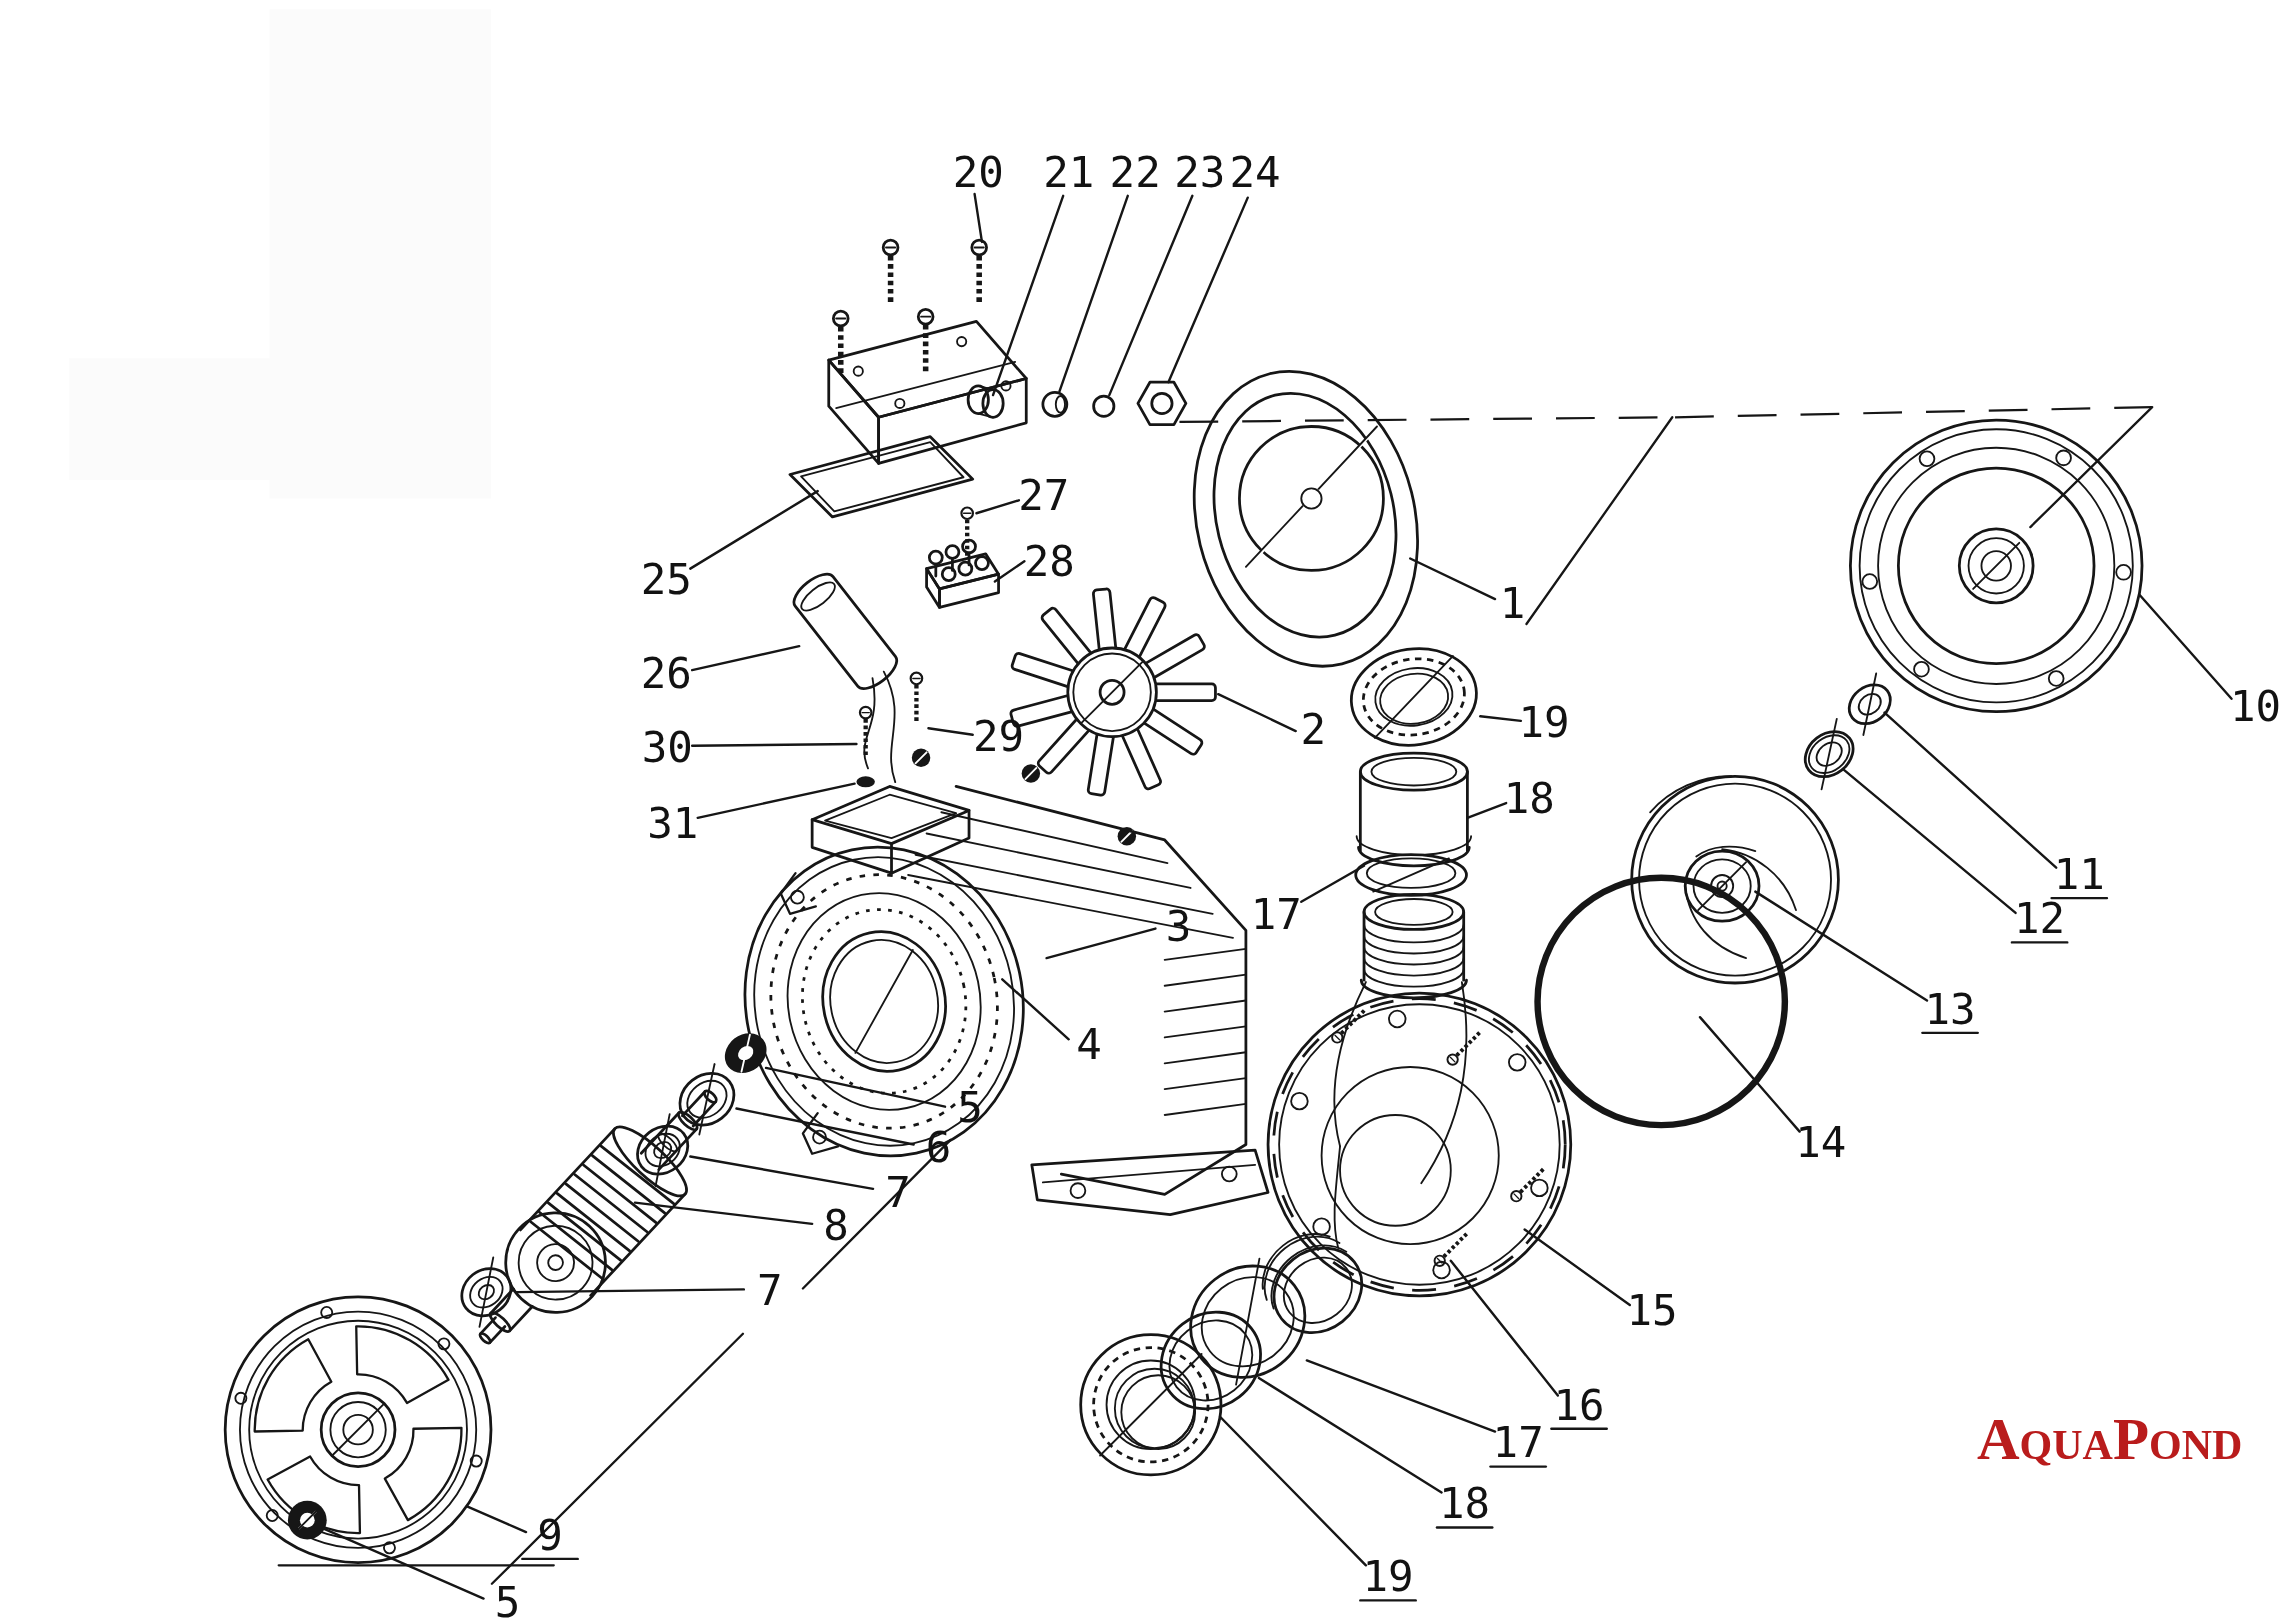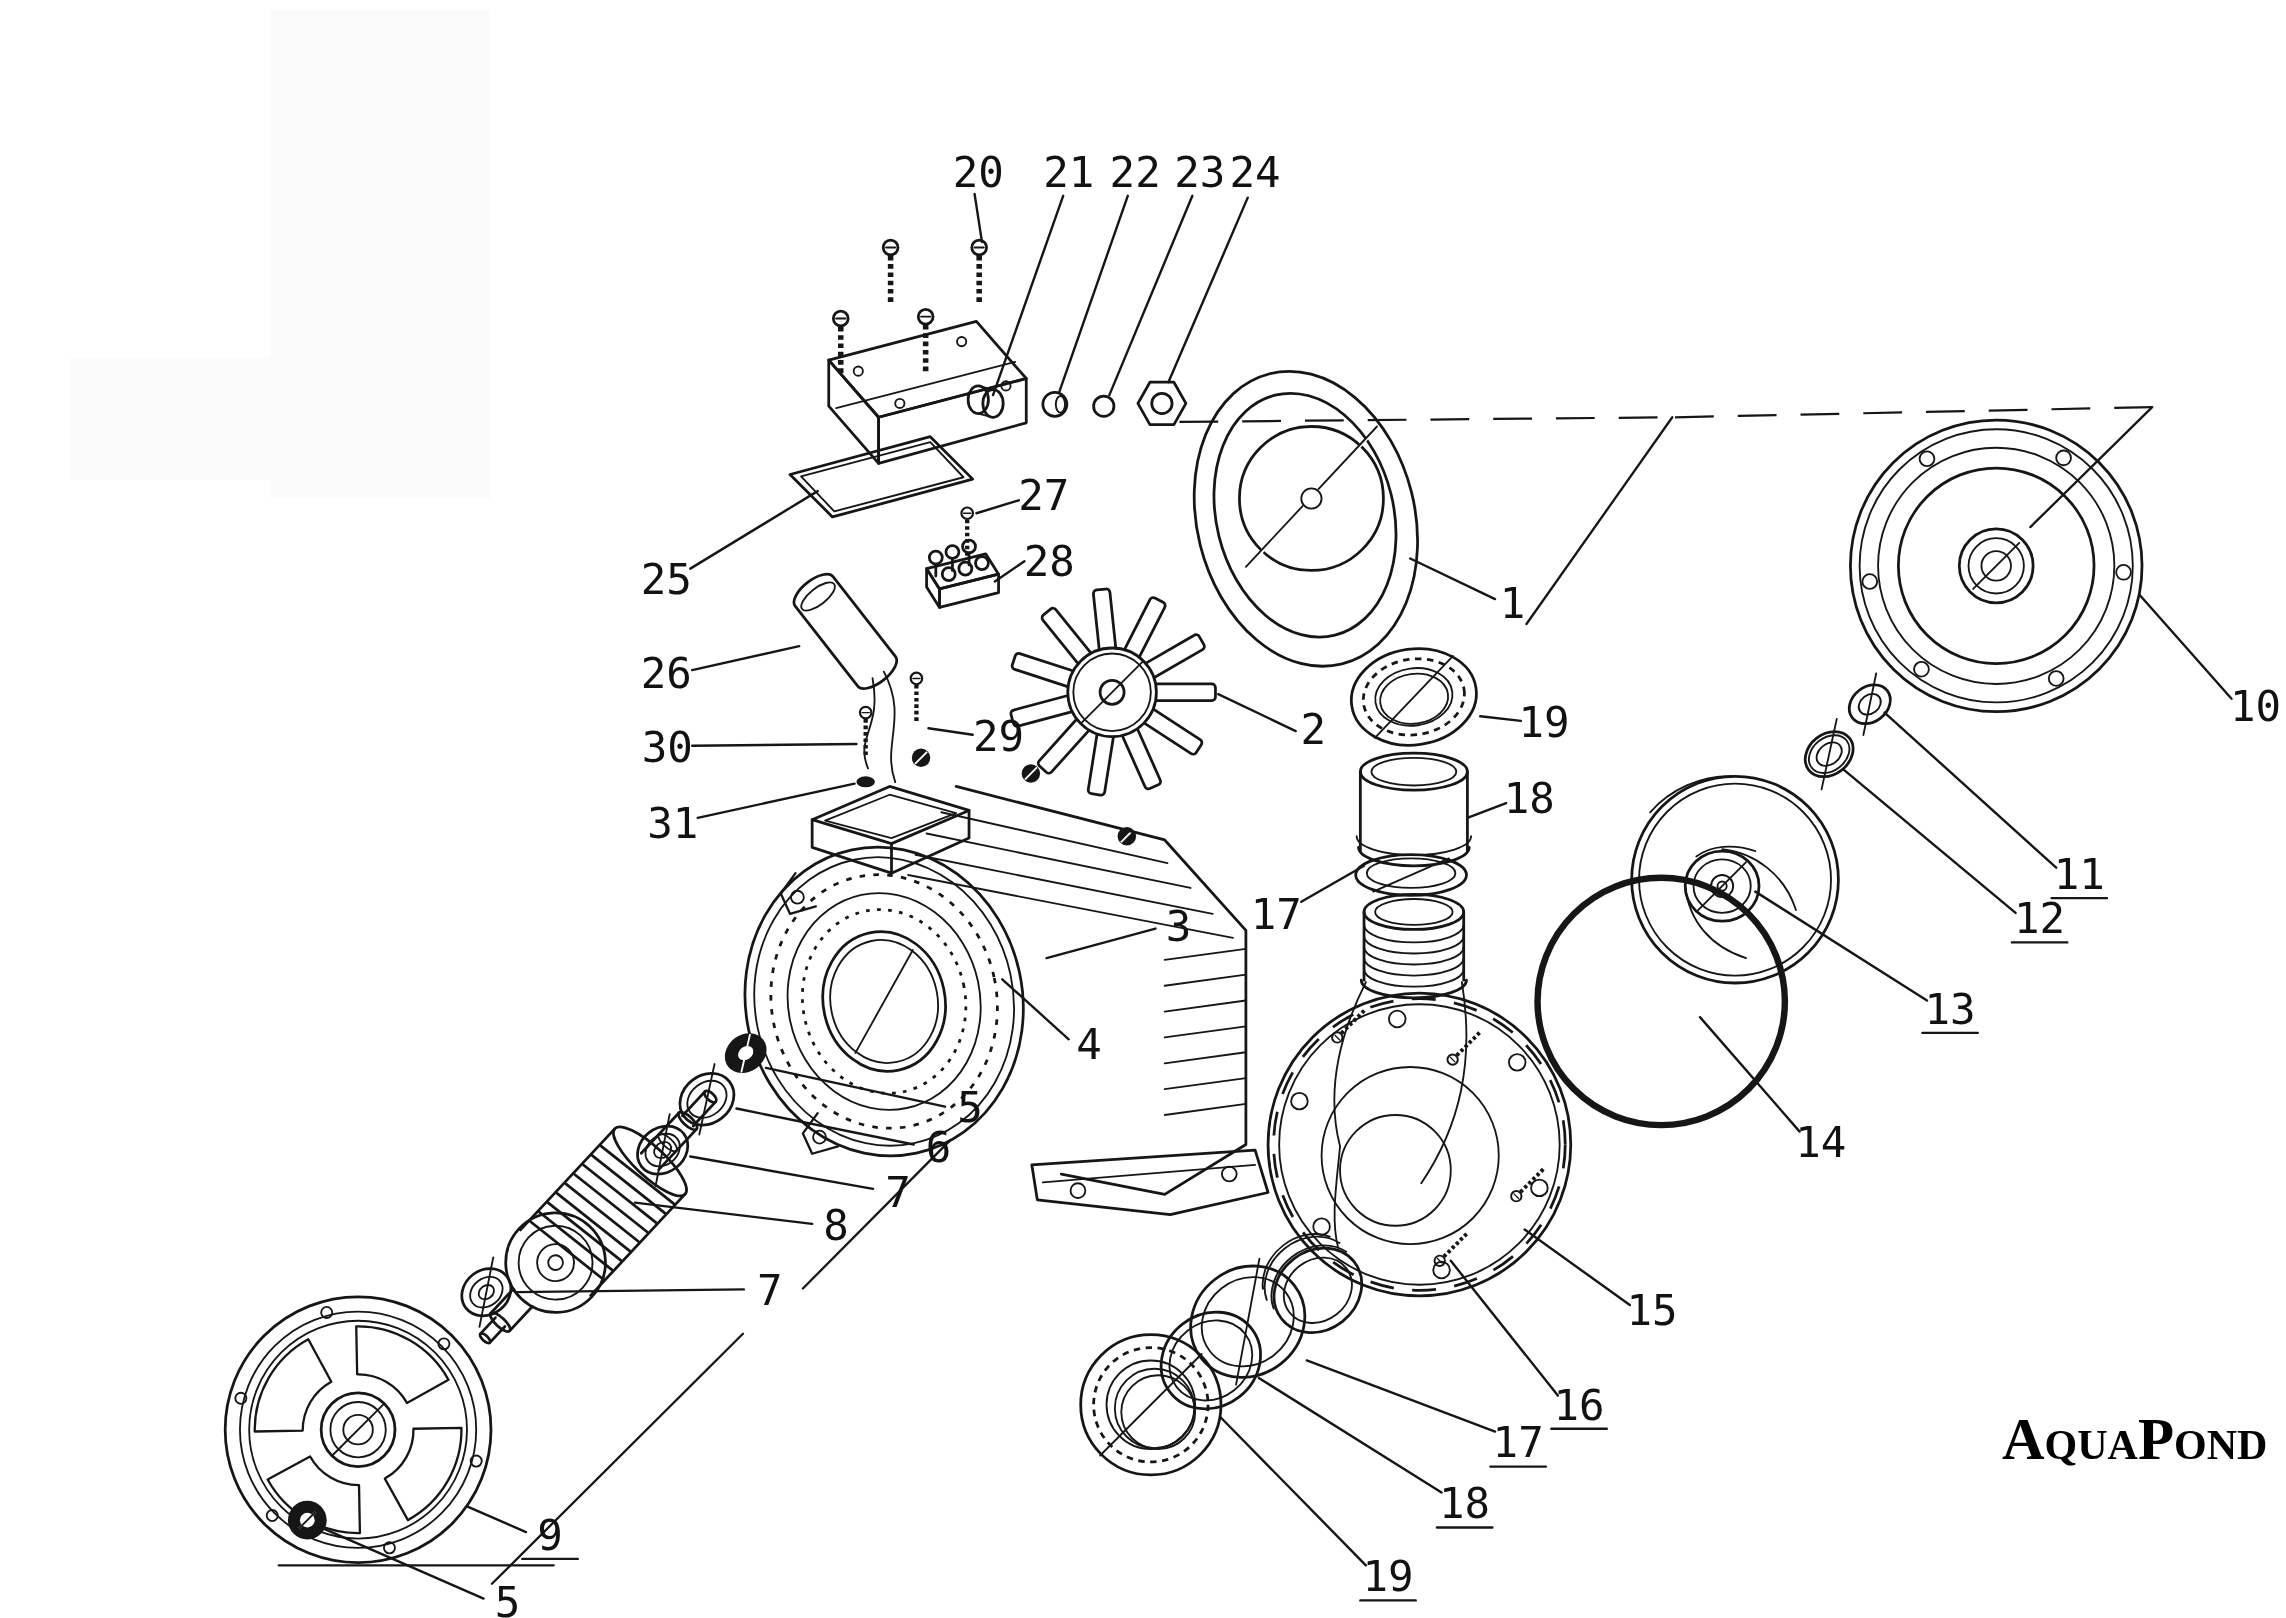--- a/index.html
+++ b/index.html
@@ -471,15 +471,15 @@
         <text x="722" y="643" text-anchor="middle" class="c">25</text>
         <text x="722" y="745" text-anchor="middle" class="c">26</text>
         <text x="1131" y="553" text-anchor="middle" class="c">27</text>
         <text x="1137" y="624" text-anchor="middle" class="c">28</text>
         <text x="1082" y="814" text-anchor="middle" class="c">29</text>
         <text x="723" y="826" text-anchor="middle" class="c">30</text>
         <text x="729" y="908" text-anchor="middle" class="c">31</text>
       </g>
 </svg>
 
-<div class="brand" style="color: #000000; margin-left: 25px;"><span class="lg">A</span><span class="sm">QUA</span><span class="lg">P</span><span class="sm">OND</span></div>
+<div class="brand" style="color: #b91c1c;"><span class="lg">A</span><span class="sm">QUA</span><span class="lg">P</span><span class="sm">OND</span></div>
 </div>
 
 
 </body></html>

